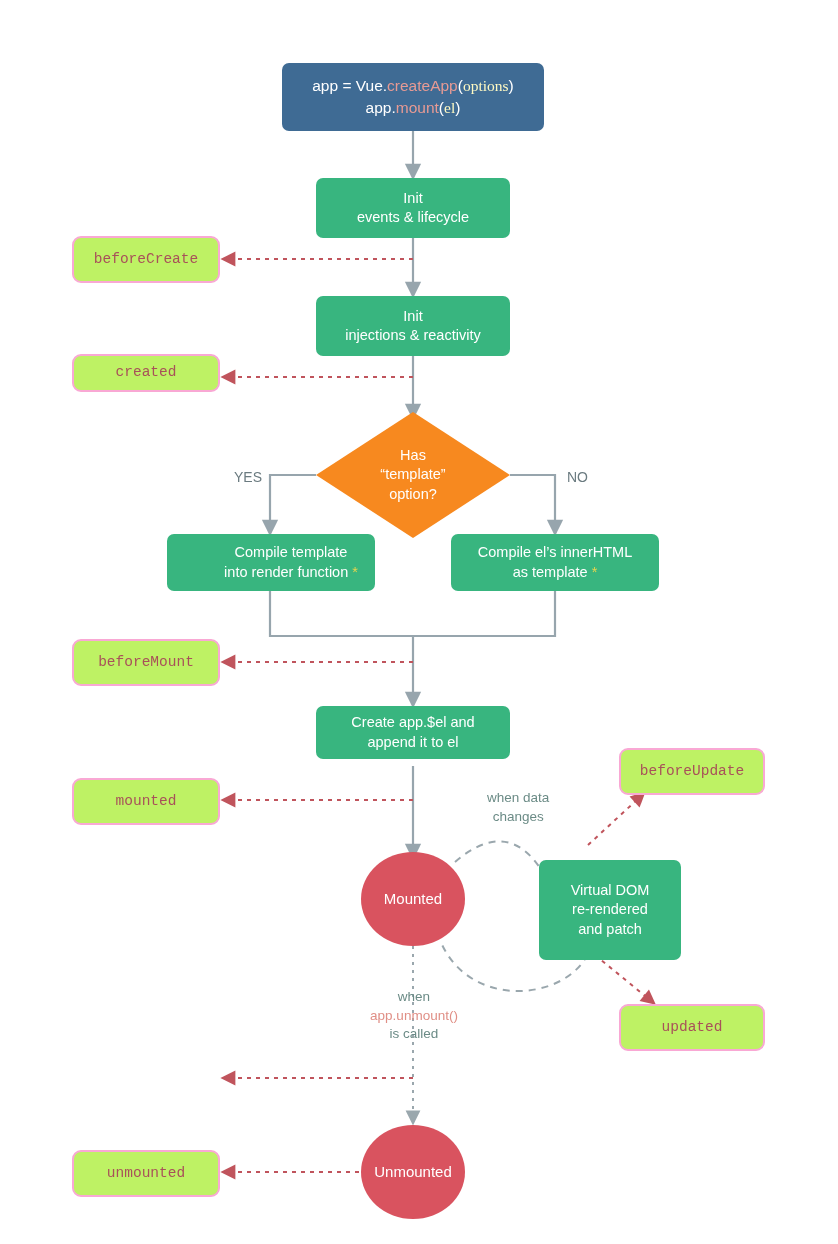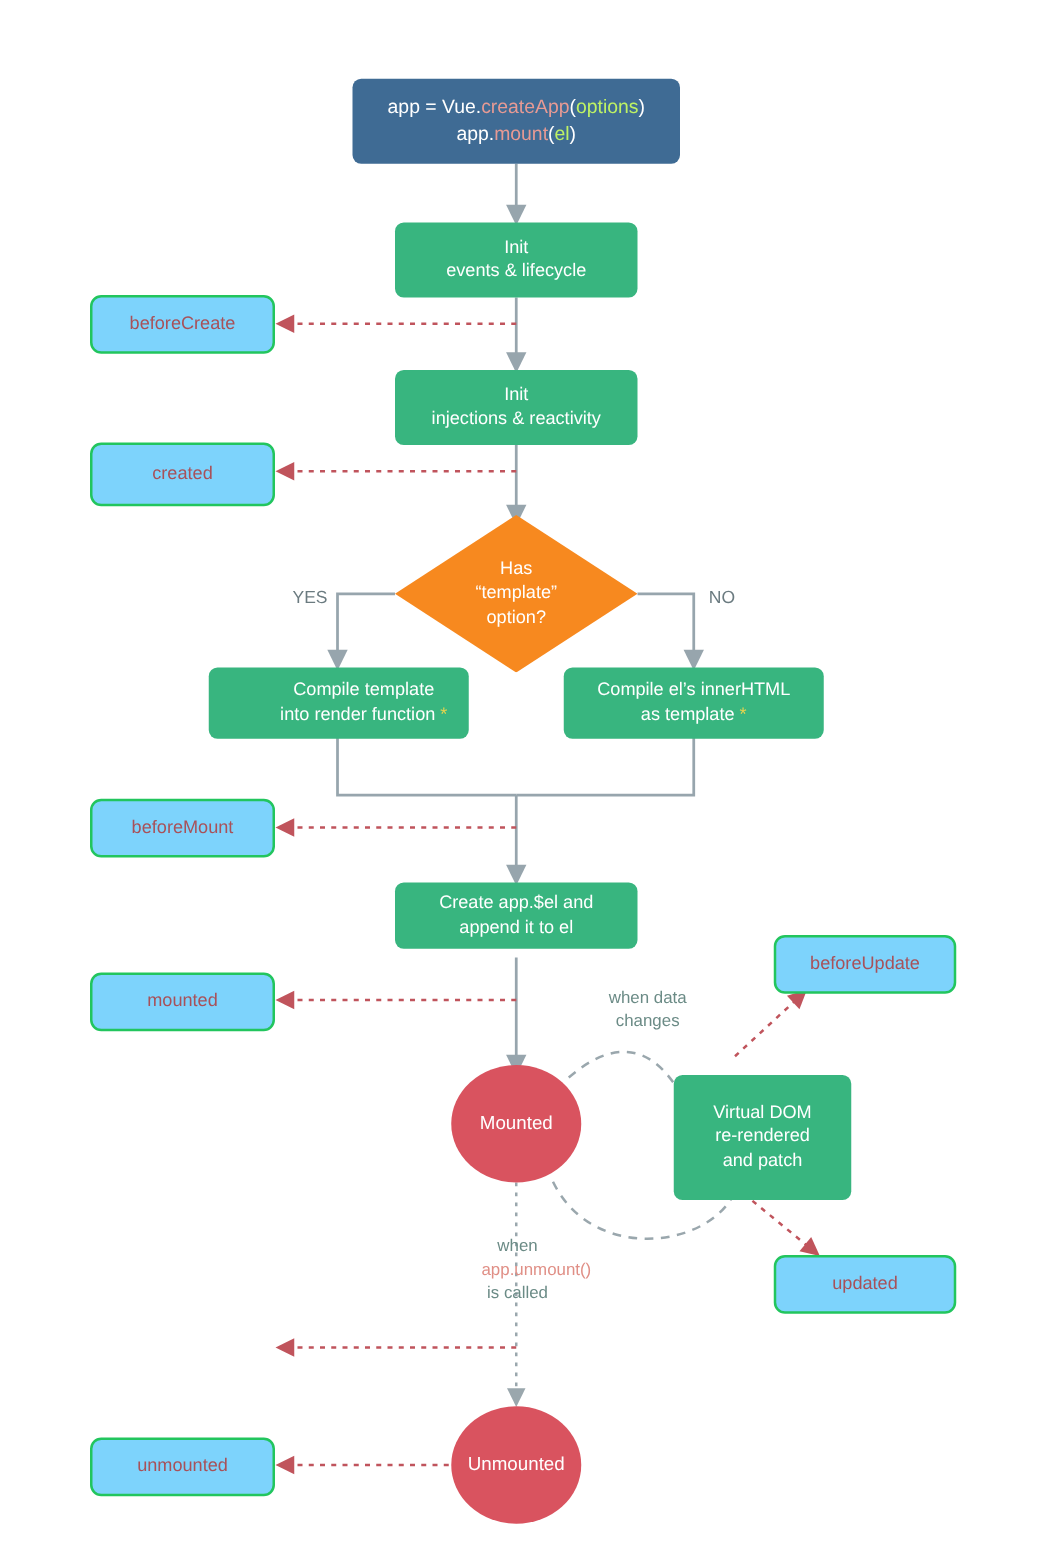--- a/index.html
+++ b/index.html
@@ -37,38 +37,39 @@
 
   
   .start-box {
     background: #3f6b94;
     border-radius: 7px;
     color: #ffffff;
     font-size: 15.5px;
     line-height: 1.45;
   }
   .tok-fn   { color: #e79a94; }
-  .tok-arg  { color: #bef264; }
+  .tok-arg  { color: #fef9c3; font-family: Liberation Serif, serif; }
 
   
   .green-box {
     background: #38b57f;
     border-radius: 7px;
     color: #ffffff;
     font-size: 14.5px;
   }
   .asterisk { color: #e8d44d; }
 
   
   .hook-box {
-    background: #7dd3fc;
-    border: 2px solid #22c55e;
+    background: #bef264;
+    border: 2px solid #f9a8d4;
     border-radius: 9px;
     color: #a85159;
     font-size: 14.5px;
+    font-family: Liberation Mono, monospace;
   }
 
   
   .circle-node {
     background: #d9535f;
     border-radius: 50%;
     color: #ffffff;
     font-size: 15px;
   }
 
@@ -106,21 +107,21 @@
     color: #6b8b86;
     font-size: 13.5px;
     text-align: center;
     line-height: 1.38;
     white-space: nowrap;
   }
   .edge-label.branch {
     color: #6b7b80;
     font-size: 14px;
   }
-  .lbl-fn { color: #e08f86; text-align: right; }
+  .lbl-fn { color: #e08f86; }
 </style>
 </head>
 <body>
 
 <div id="canvas">
 
   <svg id="edges" viewBox="0 0 838 1244" width="838" height="1244" xmlns="http://www.w3.org/2000/svg">
     <defs>
       <marker id="arrowSolid" markerWidth="9" markerHeight="9" refX="4.2" refY="4.5" orient="auto" markerUnits="strokeWidth">
         <path d="M0.5,0.8 L8,4.5 L0.5,8.2 Z" fill="#97a5ad"></path>
@@ -241,21 +242,21 @@
   </div>
 
   <div class="node circle-node" style="left:361px; top:1125px; width:104px; height:94px;">
     <span>Unmounted</span>
   </div>
 
   <div class="node hook-box" style="left:72px; top:236px; width:148px; height:47px;">
     <span>beforeCreate</span>
   </div>
 
-  <div class="node hook-box" style="left:72px; top:354px; width:148px; height:51px;">
+  <div class="node hook-box" style="left:72px; top:354px; width:148px; height:38px;">
     <span>created</span>
   </div>
 
   <div class="node hook-box" style="left:72px; top:639px; width:148px; height:47px;text-align:right;">
     <span>beforeMount</span>
   </div>
 
   <div class="node hook-box" style="left:72px; top:778px; width:148px; height:47px;">
     <span>mounted</span>
   </div>

